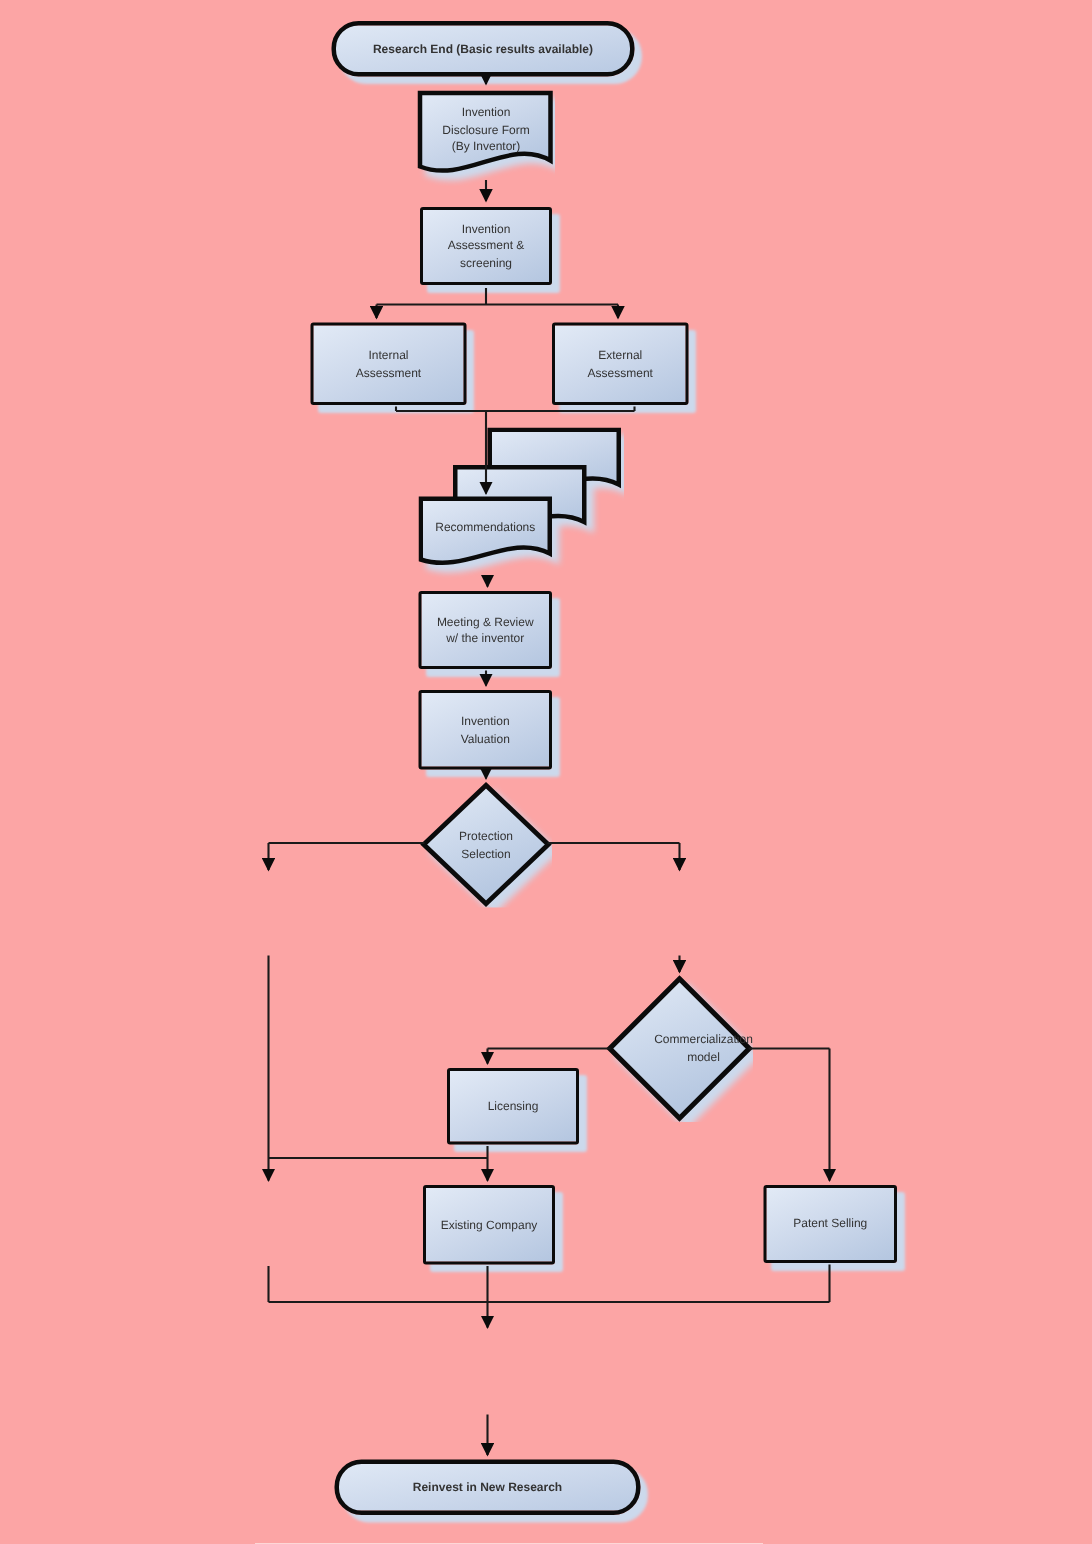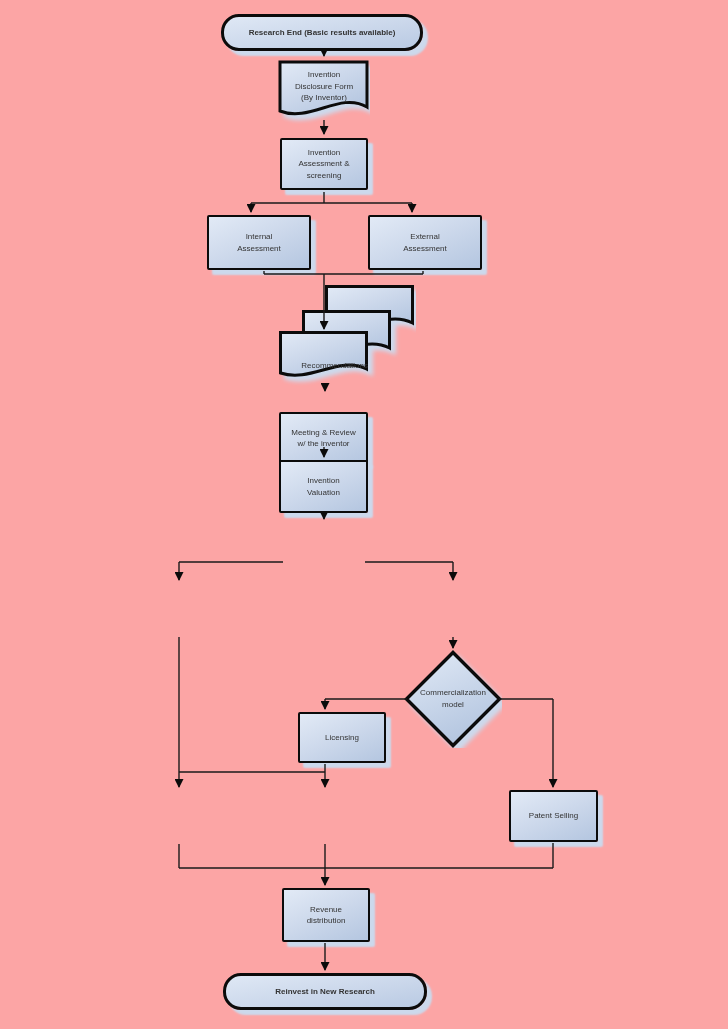--- a/index.html
+++ b/index.html
@@ -68,84 +68,96 @@
       <span>Invention
 Assessment &amp;
 screening</span>
     </div>
 
     <div class="node proc" style="left:207px;top:215px;width:104px;height:55px;">
       <span>Internal
 Assessment</span>
     </div>
 
-    <div class="node proc" style="left:368px;top:215px;width:114px;height:55px;">
+    <div class="node proc" style="left:368px;top:215px;width:91px;height:55px;">
       <span>External
 Assessment</span>
     </div>
 
     <div class="shapebox" style="left:279px;top:285px;width:137px;height:104px;">
       <svg width="137" height="104" viewBox="0 0 137 104">
         <defs>
           <linearGradient id="g2" x1="0" y1="0" x2="0.75" y2="1">
             <stop offset="0" stop-color="#e2eaf6"></stop>
               <stop offset="0.5" stop-color="#ccd8eb"></stop>
               <stop offset="1" stop-color="#b4c6e0"></stop>
           </linearGradient>
         </defs>
         <g class="dshadow">
           <path d="M47.5,1.5 H133.5 V38 C106,24 78,52 47.5,42 Z" fill="url(#g2)" stroke="#0b0b0b" stroke-width="3"></path>
           <path d="M24.5,26.5 H110.5 V63 C83,49 55,77 24.5,67 Z" fill="url(#g2)" stroke="#0b0b0b" stroke-width="3"></path>
           <path d="M1.5,47.5 H87.5 V84 C60,70 32,98 1.5,88 Z" fill="url(#g2)" stroke="#0b0b0b" stroke-width="3"></path>
         </g>
       </svg>
-      <div class="overlabel" style="left:0;top:75px;width:89px;text-align:right;">Recommendations</div>
-    </div>
-
-    <div class="node proc" style="left:279px;top:394px;width:89px;height:52px;margin-top:18px;">
+      <div class="overlabel" style="left:0;top:61px;width:89px;">Recommendations</div>
+    </div>
+
+    <div class="node proc" style="left:279px;top:394px;width:89px;height:52px;">
       <span>Meeting &amp; Review
 w/ the inventor</span>
     </div>
 
     <div class="node proc" style="left:279px;top:460px;width:89px;height:53px;">
       <span>Invention
 Valuation</span>
     </div>
 
+    <div class="shapebox" style="left:280px;top:521px;width:88px;height:84px;">
+      <svg width="88" height="84" viewBox="0 0 88 84">
+        <defs>
+          <linearGradient id="g3" x1="0" y1="0" x2="0.45" y2="1">
+            <stop offset="0" stop-color="#e2eaf6"></stop>
+              <stop offset="1" stop-color="#b4c6e0"></stop>
+          </linearGradient>
+        </defs>
+        <polygon class="dshadow" points="44,2.5 85.5,42 44,81.5 2.5,42" fill="url(#g3)" stroke="#0b0b0b" stroke-width="3.2"></polygon>
+      </svg>
+      <div class="overlabel" style="left:0;top:31px;width:88px;">Protection
+Selection</div>
+    </div>
 
 
 
     <div class="shapebox" style="left:404px;top:650px;width:98px;height:98px;">
       <svg width="98" height="98" viewBox="0 0 98 98">
         <defs>
           <linearGradient id="g4" x1="0" y1="0" x2="0.45" y2="1">
             <stop offset="0" stop-color="#e2eaf6"></stop>
               <stop offset="1" stop-color="#b4c6e0"></stop>
           </linearGradient>
         </defs>
         <polygon class="dshadow" points="49,2.5 95.5,49 49,95.5 2.5,49" fill="url(#g4)" stroke="#0b0b0b" stroke-width="3.4"></polygon>
       </svg>
-      <div class="overlabel" style="left:0;top:37px;width:98px;">Commercialization
+      <div class="overlabel" style="left:16px;top:37px;width:98px;">Commercialization
 model</div>
     </div>
 
     <div class="node proc" style="left:282px;top:712px;width:88px;height:51px;margin-left:16px;">
       <span>Licensing</span>
     </div>
 
 
+    <div class="node proc" style="left:282px;top:790px;width:88px;height:53px;">
+      <span>Existing Company</span>
+    </div>
 
     <div class="node proc" style="left:509px;top:790px;width:89px;height:52px;">
       <span>Patent Selling</span>
     </div>
 
-    <div class="node proc" style="left:282px;top:888px;width:88px;height:54px;">
-      <span>Revenue
-distribution</span>
-    </div>
 
     <div class="node pill" style="left:223px;top:973px;width:204px;height:37px;justify-content:center;">
       <span>Reinvest in New Research</span>
     </div>
 
   </div>
 
   <svg id="connector-layer" width="728" height="1029" viewBox="0 0 728 1029">
     <defs>
       <marker id="arrow" markerUnits="userSpaceOnUse" markerWidth="9" markerHeight="9" refX="8" refY="4.5" orient="auto">

